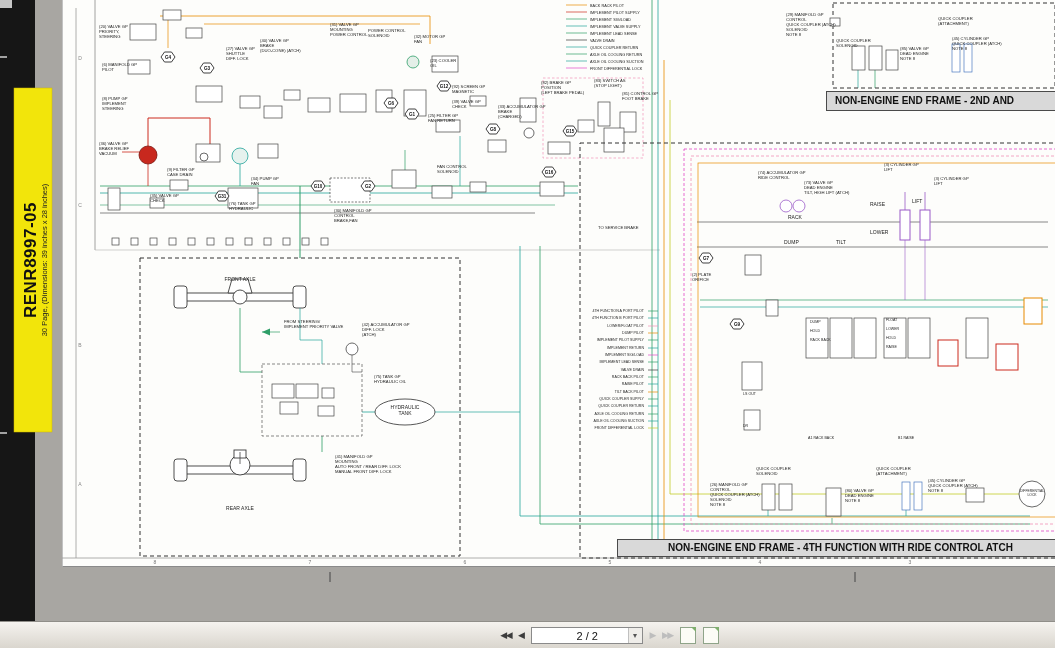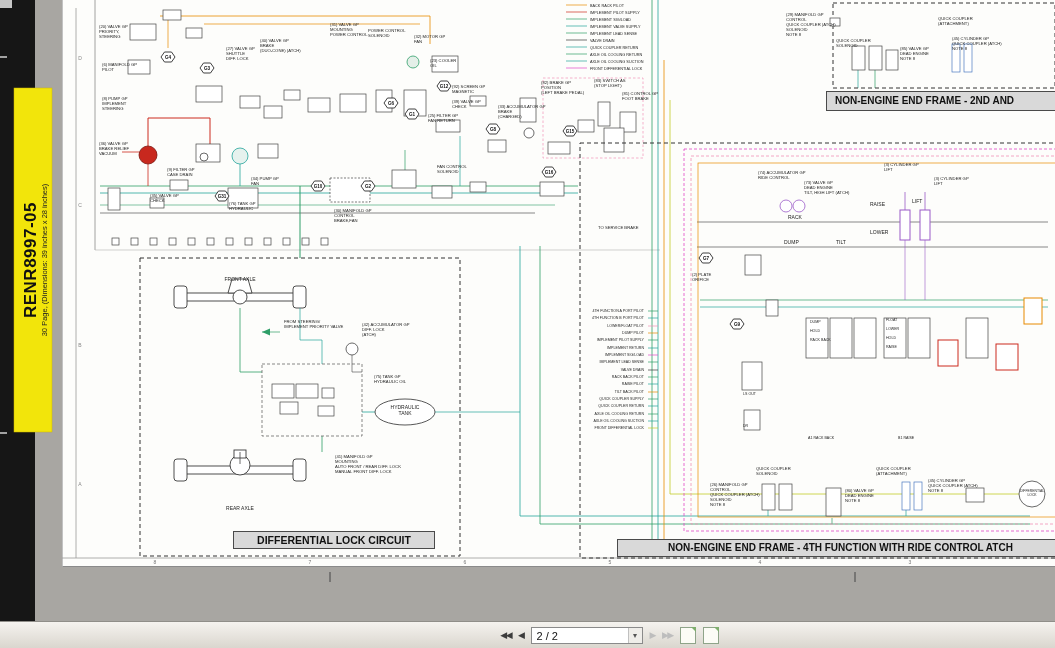--- a/index.html
+++ b/index.html
@@ -14,21 +14,21 @@
   .title-box{position:absolute;background:var(--title_box_bg,#d9d9d9);border:1px solid #4a4a4a;color:#111;font-weight:bold;white-space:nowrap;overflow:hidden;}
   #t-2nd{left:826px;top:91px;width:236px;height:18px;line-height:18px;padding-left:8px;font-size:10px;}
   #t-4th{left:617px;top:539px;width:445px;height:16px;line-height:16px;font-size:10px;text-align:center;}
   #t-diff{left:233px;top:531px;width:200px;height:16px;line-height:16px;font-size:10.5px;text-align:center;}
   .toolbar{position:absolute;left:0;top:621px;width:1055px;height:27px;background:linear-gradient(#f5f3ef,#d9d5cd);border-top:1px solid #908e89;display:flex;align-items:center;}
   .tb-inner{display:flex;align-items:center;gap:7px;margin:0 auto;position:relative;left:82px;}
   .tbtn{font-size:9px;letter-spacing:-1.5px;cursor:default;line-height:1;}
   .nav-dark{color:#3c3c3c;}
   .nav-light{color:#bdbdbd;}
   .pagebox{display:flex;align-items:center;width:112px;height:17px;background:#fff;border:1px solid #8a8a8a;box-sizing:border-box;}
-  .pagetext{flex:1;font-size:11px;padding-left:5px;color:#111;}
+  .pagetext{flex:1;font-size:11px;padding-left:5px;color:#111;margin-left:40px;}
   .dd{width:13px;text-align:center;font-size:8px;color:#555;border-left:1px solid #c0c0c0;background:#efede9;height:15px;line-height:15px;}
   .doc-icon{position:relative;width:14px;height:15px;background:#fcfcf6;border:1px solid #8fa489;}
   .doc-icon .fold{position:absolute;right:-1px;top:-1px;width:0;height:0;border-left:5px solid transparent;border-top:5px solid #7fae6e;}
 </style>
 </head>
 <body>
 
 <div class="stage">
   <div class="left-strip"></div>
   <div class="corner-chip"></div>
@@ -367,21 +367,20 @@
         <text x="786" y="16" font-size="4.2" text-anchor="start" fill="#1d1d1d"><tspan x="786" dy="0">(29) MANIFOLD GP</tspan><tspan x="786" dy="5">CONTROL</tspan><tspan x="786" dy="5">QUICK COUPLER (ATCH)</tspan><tspan x="786" dy="5">SOLENOID</tspan><tspan x="786" dy="5">NOTE 8</tspan></text>
         <text x="836" y="42" font-size="4.2" text-anchor="start" fill="#1d1d1d"><tspan x="836" dy="0">QUICK COUPLER</tspan><tspan x="836" dy="5">SOLENOID</tspan></text>
         <text x="938" y="20" font-size="4.2" text-anchor="start" fill="#1d1d1d"><tspan x="938" dy="0">QUICK COUPLER</tspan><tspan x="938" dy="5">(ATTACHMENT)</tspan></text>
         <text x="900" y="50" font-size="4.2" text-anchor="start" fill="#1d1d1d"><tspan x="900" dy="0">(85) VALVE GP</tspan><tspan x="900" dy="5">DEAD ENGINE</tspan><tspan x="900" dy="5">NOTE 8</tspan></text>
         <text x="952" y="40" font-size="4.2" text-anchor="start" fill="#1d1d1d"><tspan x="952" dy="0">(45) CYLINDER GP</tspan><tspan x="952" dy="5">QUICK COUPLER (ATCH)</tspan><tspan x="952" dy="5">NOTE 8</tspan></text>
       </g>
   </svg>
 
   <div class="title-box" id="t-2nd">NON-ENGINE END FRAME - 2ND AND</div>
   <div class="title-box" id="t-4th">NON-ENGINE END FRAME - 4TH FUNCTION WITH RIDE CONTROL ATCH</div>
-  <div class="title-box" id="t-diff">DIFFERENTIAL LOCK CIRCUIT</div>
 
   <div class="toolbar">
     <div class="tb-inner">
       <span class="tbtn nav-dark">◀◀</span>
       <span class="tbtn nav-dark">◀</span>
       <div class="pagebox">
         <span class="pagetext">2 / 2</span>
         <span class="dd">▾</span>
       </div>
       <span class="tbtn nav-light">▶</span>

